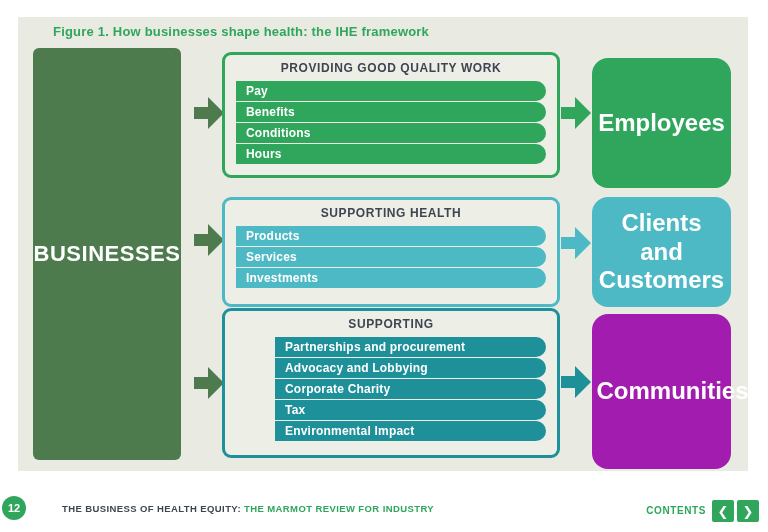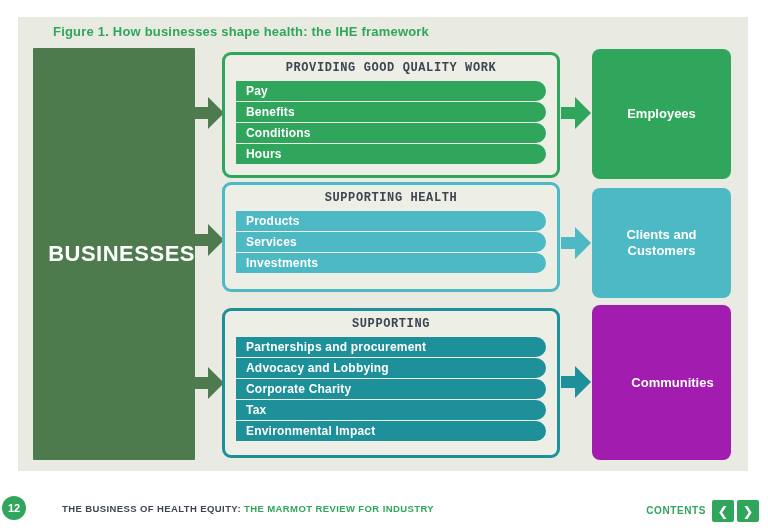--- a/index.html
+++ b/index.html
@@ -4,22 +4,22 @@
 <style>
   html,body{margin:0;padding:0;}
   body{
     width:768px;height:532px;position:relative;overflow:hidden;
     background:#ffffff;font-family:"Liberation Sans",sans-serif;
   }
   .panel{position:absolute;left:18px;top:17px;width:730px;height:454px;background:#E9EBE2;}
   .fig-title{position:absolute;left:15px;top:7px;font-size:13px;font-weight:bold;color:#2FA65B;letter-spacing:.2px;margin-left:20px;}
 
   .businesses-box{
-    position:absolute;left:15px;top:31px;width:162px;height:412px;
-    background:#4E7B4E;border-radius:1px;display:flex;align-items:center;justify-content:flex-end;
+    position:absolute;left:15px;top:31px;width:148px;height:412px;
+    background:#4E7B4E;border-radius:6px;display:flex;align-items:center;justify-content:center;
   }
   .businesses-box span{color:#fff;font-weight:bold;font-size:22px;letter-spacing:.5px;}
 
   .arrow{position:absolute;width:30px;height:32px;}
   .arrow svg{display:block;width:100%;height:100%;}
   .arrow.dg{color:#4E7B4E;}
   .arrow.g{color:#2FA65B;}
   .arrow.lt{color:#4DB9C5;}
   .arrow.dt{color:#1E909A;}
   .arr-l1{left:176px;top:80px;}
@@ -30,39 +30,39 @@
   .arr-r3{left:543px;top:349px;}
 
   .mid-box{
     position:absolute;left:204px;width:338px;background:#EDEFE7;
     border-radius:9px;box-sizing:border-box;
   }
   .mid-box.g{border:3px solid #2FA65B;}
   .mid-box.lt{border:3px solid #4DB9C5;}
   .mid-box.dt{border:3px solid #1E909A;}
   .mid-1{top:35px;height:126px;}
-  .mid-2{top:165px;height:110px;}
+  .mid-2{top:180px;height:110px;}
   .mid-3{top:291px;height:150px;}
   .mid-header{
     margin-top:6px;text-align:center;font-size:12px;font-weight:bold;
-    color:#3E4551;letter-spacing:.6px;font-family:Liberation Mono, monospace;
+    color:#3E4551;letter-spacing:.6px;
   }
   .pills{display:flex;flex-direction:column;gap:1px;margin:6px 11px 0 11px;}
   .pill{
     height:20px;line-height:20px;border-radius:0 10px 10px 0;
     color:#fff;font-size:12px;font-weight:bold;padding-left:10px;letter-spacing:.2px;
   }
   .pill.g{background:#2FA65B;}
   .pill.lt{background:#4DB9C5;}
-  .pill.dt{background:#1E909A;}
+  .pill.dt{background:#1E909A;margin-left:39px;}
 
   .target-box{
-    position:absolute;left:574px;width:139px;border-radius:8px;
+    position:absolute;left:574px;width:139px;border-radius:16px;
     display:flex;align-items:center;justify-content:center;text-align:center;
-    color:#fff;font-weight:bold;font-size:13px;line-height:1.2;padding:0 8px;box-sizing:border-box;
+    color:#fff;font-weight:bold;font-size:24px;line-height:1.2;padding:0 8px;box-sizing:border-box;margin-top:9px;
   }
   .target-box.g{background:#2FA65B;top:32px;height:130px;}
   .target-box.lt{background:#4DB9C5;top:171px;height:110px;}
   .target-box.dt{background:#a21caf;top:288px;height:155px;padding-left:30px;}
 
   .page-badge{
     position:absolute;left:2px;top:496px;width:24px;height:24px;border-radius:50%;
     background:#2FA65B;color:#fff;font-size:11px;font-weight:bold;
     display:flex;align-items:center;justify-content:center;
   }

